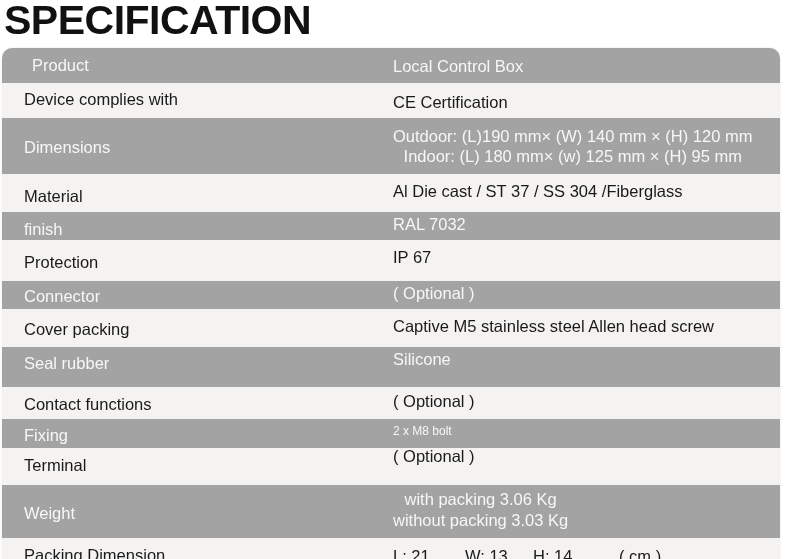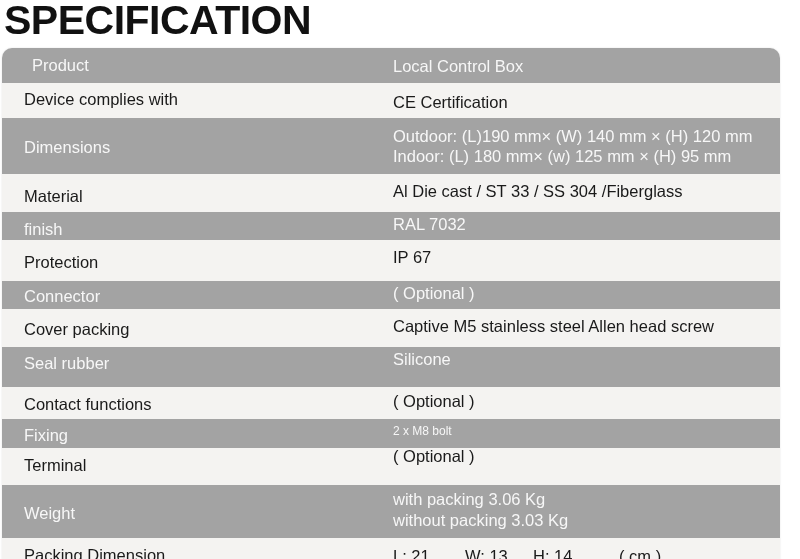--- a/index.html
+++ b/index.html
@@ -20,21 +20,21 @@
       border-radius: 10px; overflow: hidden;
       box-shadow: 0 0 2px rgba(0,0,0,0.12);
     }
     .row { position: relative; width: 100%; }
     .row.grey { background: #a3a3a3; color: #f7f7f7; }
     .row.light { background: #f4f3f1; color: #1a1a1a; }
     .cell-label {
       position: absolute; left: 22px; font-size: 16.5px; white-space: nowrap;
     }
     .cell-value {
-      position: absolute; left: 391px; font-size: 16.5px; white-space: nowrap; line-height: 20px;
+      position: absolute; left: 391px; font-size: 16.5px; white-space: nowrap; line-height: 20px; text-align: center;
     }
     .cell-value.small { font-size: 12px; }
     .pk span { display: inline-block; }
   </style>
 </head>
 <body>
 
 <h1 class="title">SPECIFICATION</h1>
 
 <div class="table">
@@ -52,21 +52,21 @@
   <div class="row grey" style="height:56px">
     <span class="cell-label" style="top:20px">Dimensions</span>
     <div class="cell-value" style="top:8px">
       <div>Outdoor: (L)190 mm× (W) 140 mm × (H) 120 mm</div>
       <div>Indoor: (L) 180 mm× (w) 125 mm × (H) 95 mm</div>
     </div>
   </div>
 
   <div class="row light" style="height:38px">
     <span class="cell-label" style="top:13px">Material</span>
-    <span class="cell-value" style="top:7px">Al  Die cast / ST 33 / SS 304 /Fiberglass</span>
+    <span class="cell-value" style="top:7px">Al  Die cast / ST 37 / SS 304 /Fiberglass</span>
   </div>
 
   <div class="row grey" style="height:28px">
     <span class="cell-label" style="top:8px">finish</span>
     <span class="cell-value" style="top:2px">RAL 7032</span>
   </div>
 
   <div class="row light" style="height:41px">
     <span class="cell-label" style="top:13px">Protection</span>
     <span class="cell-value" style="top:7px">IP 67</span>

